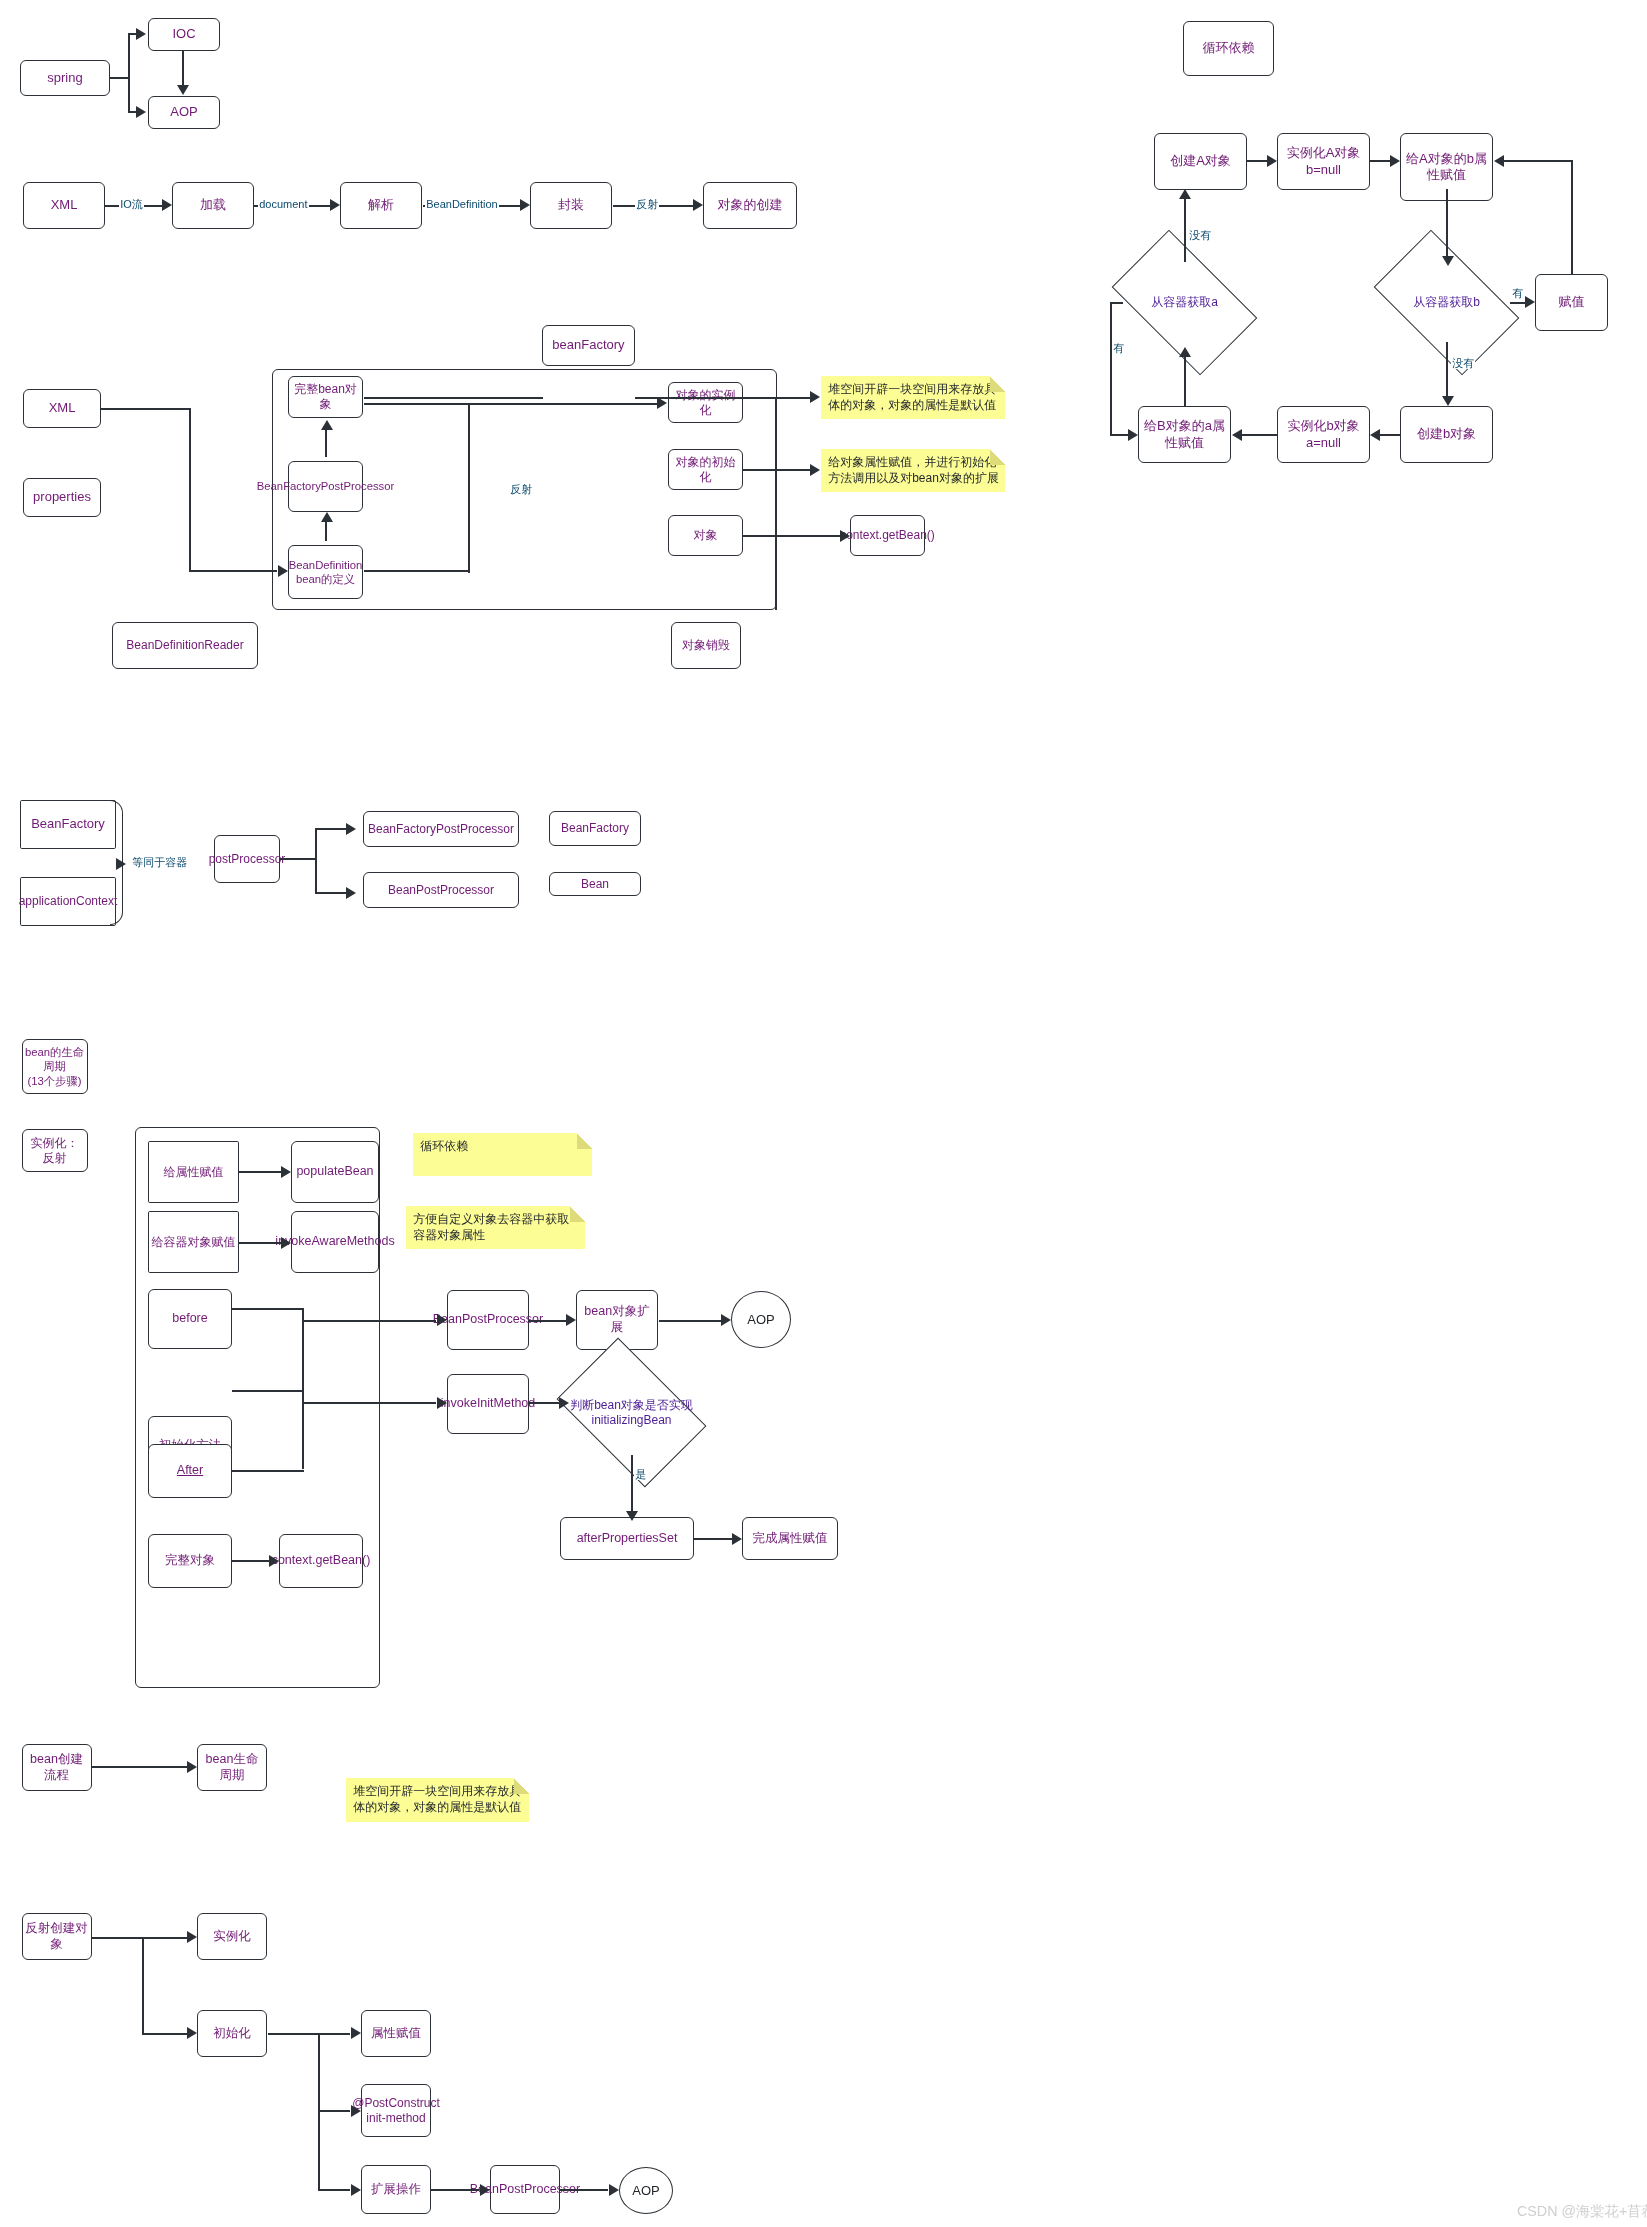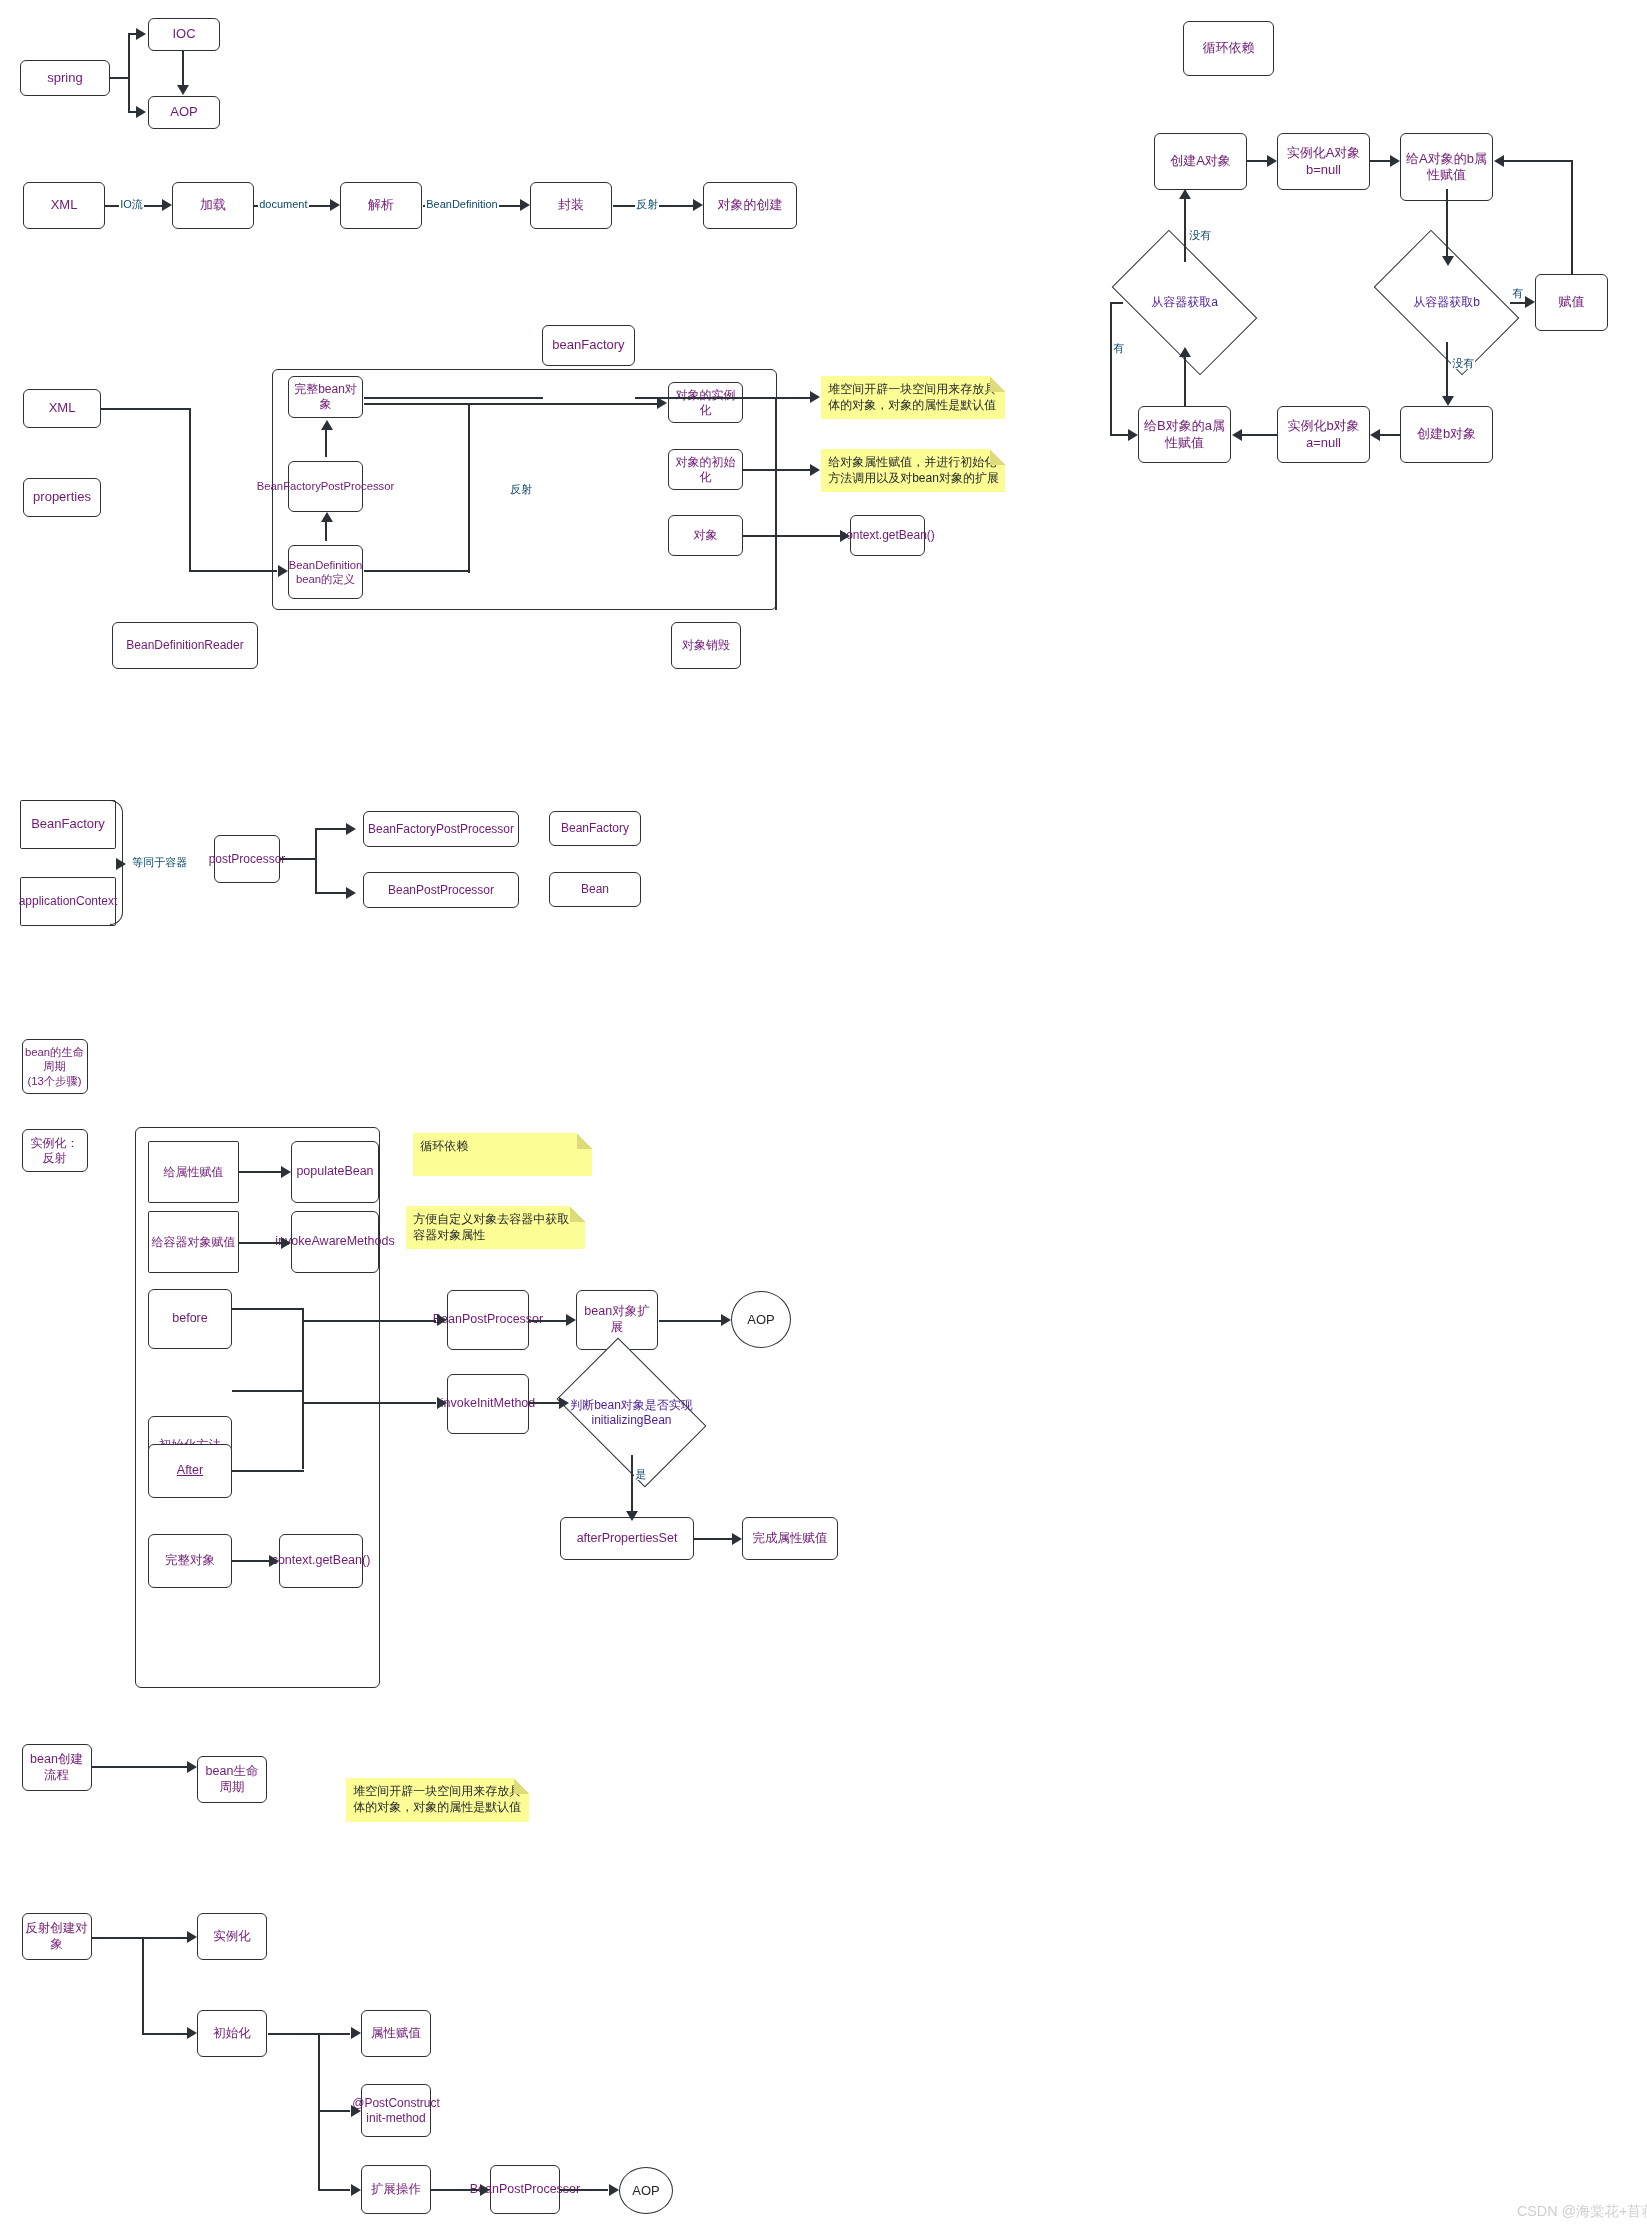--- a/index.html
+++ b/index.html
@@ -233,21 +233,21 @@
   <div class="node sq" style="left:20px;top:800px;width:96px;height:49px;">BeanFactory</div>
   <div class="node sq" style="left:20px;top:877px;width:96px;height:49px;font-size:12px;">applicationContext</div>
   <div class="brace" style="left:110px;top:800px;width:13px;height:125px;"></div>
   <div class="arr r" style="left:116px;top:858px;"></div>
   <div class="lbl" style="left:131px;top:857px;">等同于容器</div>
 
   <div class="node" style="left:214px;top:835px;width:66px;height:48px;font-size:12px;">postProcessor</div>
   <div class="node" style="left:363px;top:811px;width:156px;height:36px;font-size:12px;">BeanFactoryPostProcessor</div>
   <div class="node" style="left:363px;top:872px;width:156px;height:36px;font-size:12px;">BeanPostProcessor</div>
   <div class="node" style="left:549px;top:811px;width:92px;height:35px;font-size:12px;">BeanFactory</div>
-  <div class="node" style="left:549px;top:872px;width:92px;height:35px;font-size:12px;">Bean</div>
+  <div class="node" style="left:549px;top:872px;width:92px;height:24px;font-size:12px;">Bean</div>
 
   <div class="hline" style="left:279px;top:858px;width:37px;"></div>
   <div class="vline" style="left:315px;top:828px;height:66px;"></div>
   <div class="hline" style="left:315px;top:828px;width:31px;"></div>
   <div class="arr r" style="left:346px;top:823px;"></div>
   <div class="hline" style="left:315px;top:892px;width:31px;"></div>
   <div class="arr r" style="left:346px;top:887px;"></div>
 
   <div class="node" style="left:21.5px;top:1039px;width:66px;height:55px;font-size:11.3px;">
     <span style="white-space:pre-line;">bean的生命周期
@@ -319,21 +319,21 @@
   <div class="arr d" style="left:626px;top:1511px;"></div>
   <div class="lbl" style="left:634px;top:1469px;">是</div>
 
   <div class="hline" style="left:694px;top:1538px;width:38px;"></div>
   <div class="arr r" style="left:732px;top:1533px;"></div>
 
   <div class="hline" style="left:232px;top:1560px;width:38px;"></div>
   <div class="arr r" style="left:269px;top:1555px;"></div>
 
   <div class="node" style="left:21.5px;top:1744px;width:70px;height:47px;font-size:12.5px;">bean创建流程</div>
-  <div class="node" style="left:197px;top:1744px;width:70px;height:47px;font-size:12.5px;margin-top:12px;">bean生命周期</div>
+  <div class="node" style="left:197px;top:1744px;width:70px;height:47px;font-size:12.5px;">bean生命周期</div>
   <div class="hline" style="left:92px;top:1766px;width:95px;"></div>
   <div class="arr r" style="left:187px;top:1761px;"></div>
 
   <div class="note" style="left:346px;top:1778px;width:183px;height:44px;">
     <span class="fold"></span>
     <span>堆空间开辟一块空间用来存放具体的对象，对象的属性是默认值</span>
   </div>
 
   <div class="node" style="left:21.5px;top:1913px;width:70px;height:47px;font-size:12.5px;">反射创建对象</div>
   <div class="node" style="left:197px;top:1913px;width:70px;height:47px;font-size:12.5px;">实例化</div>

